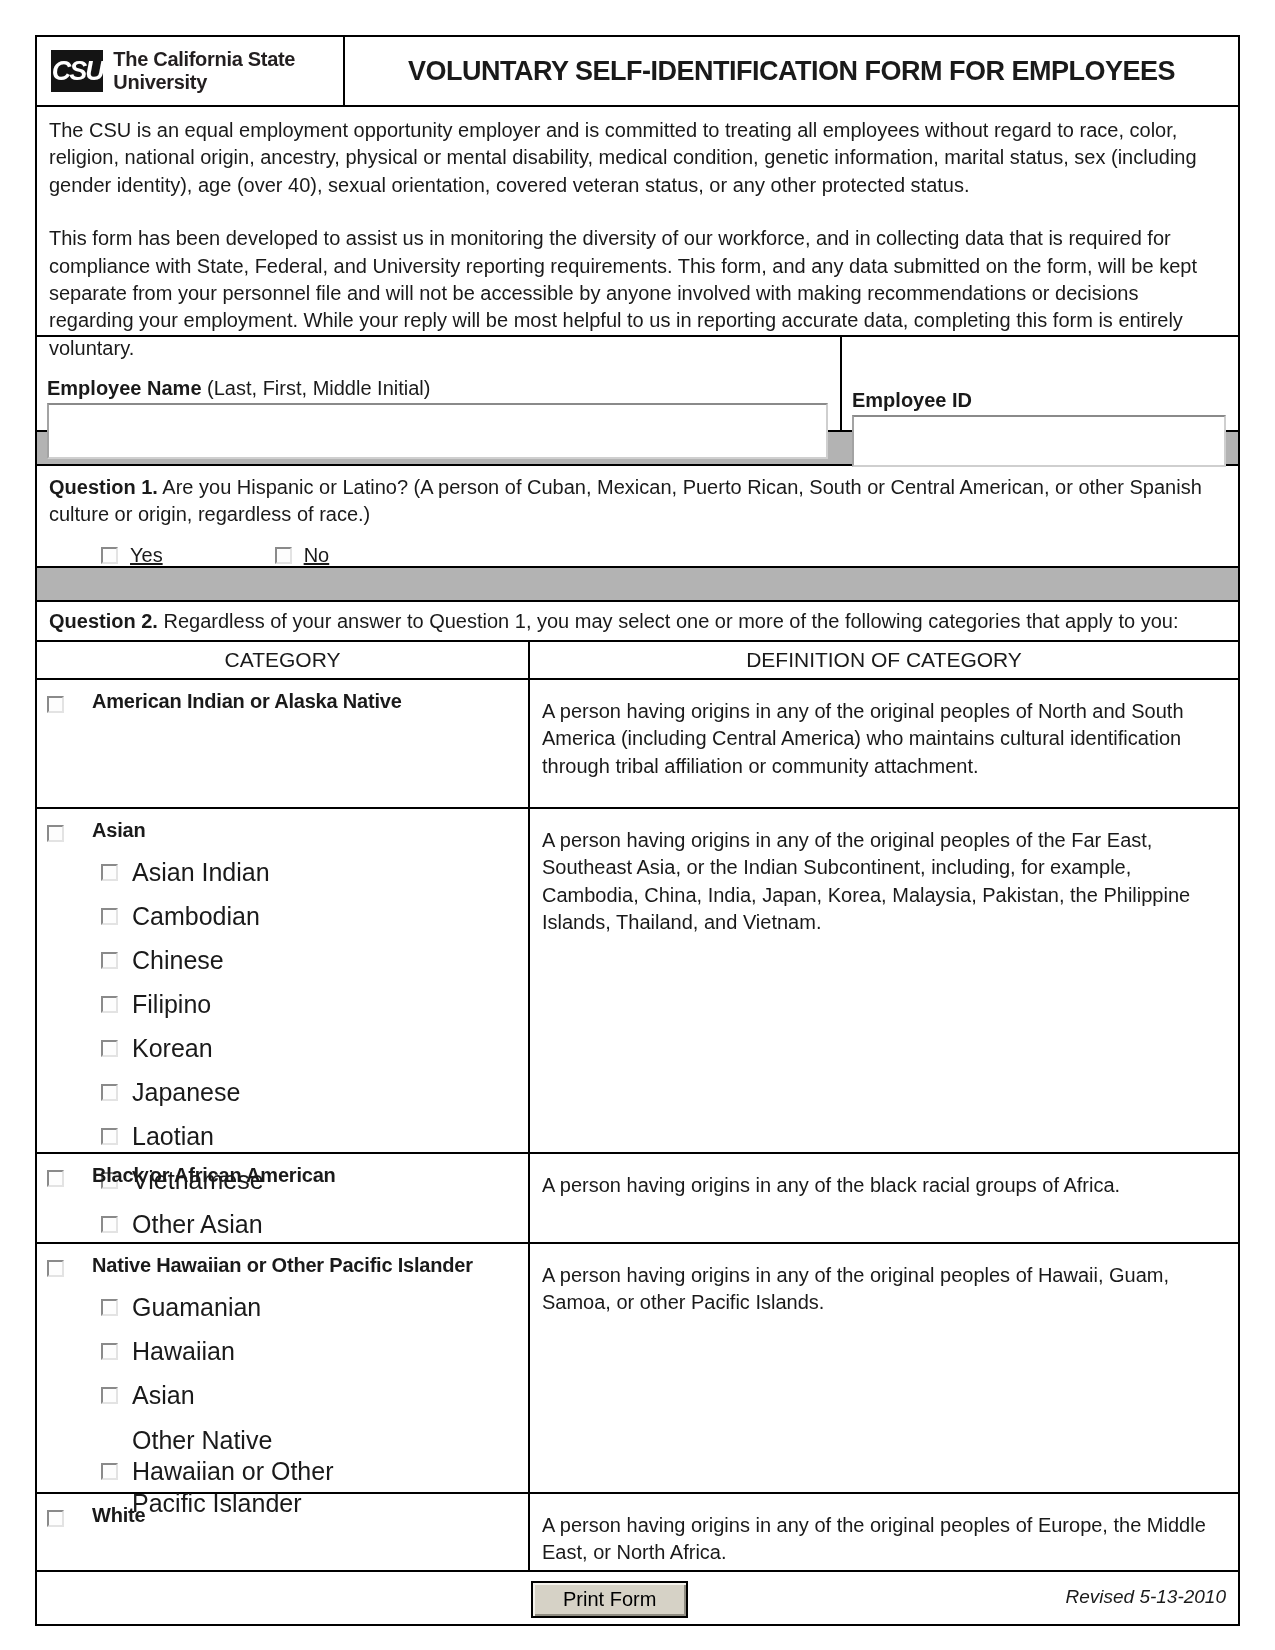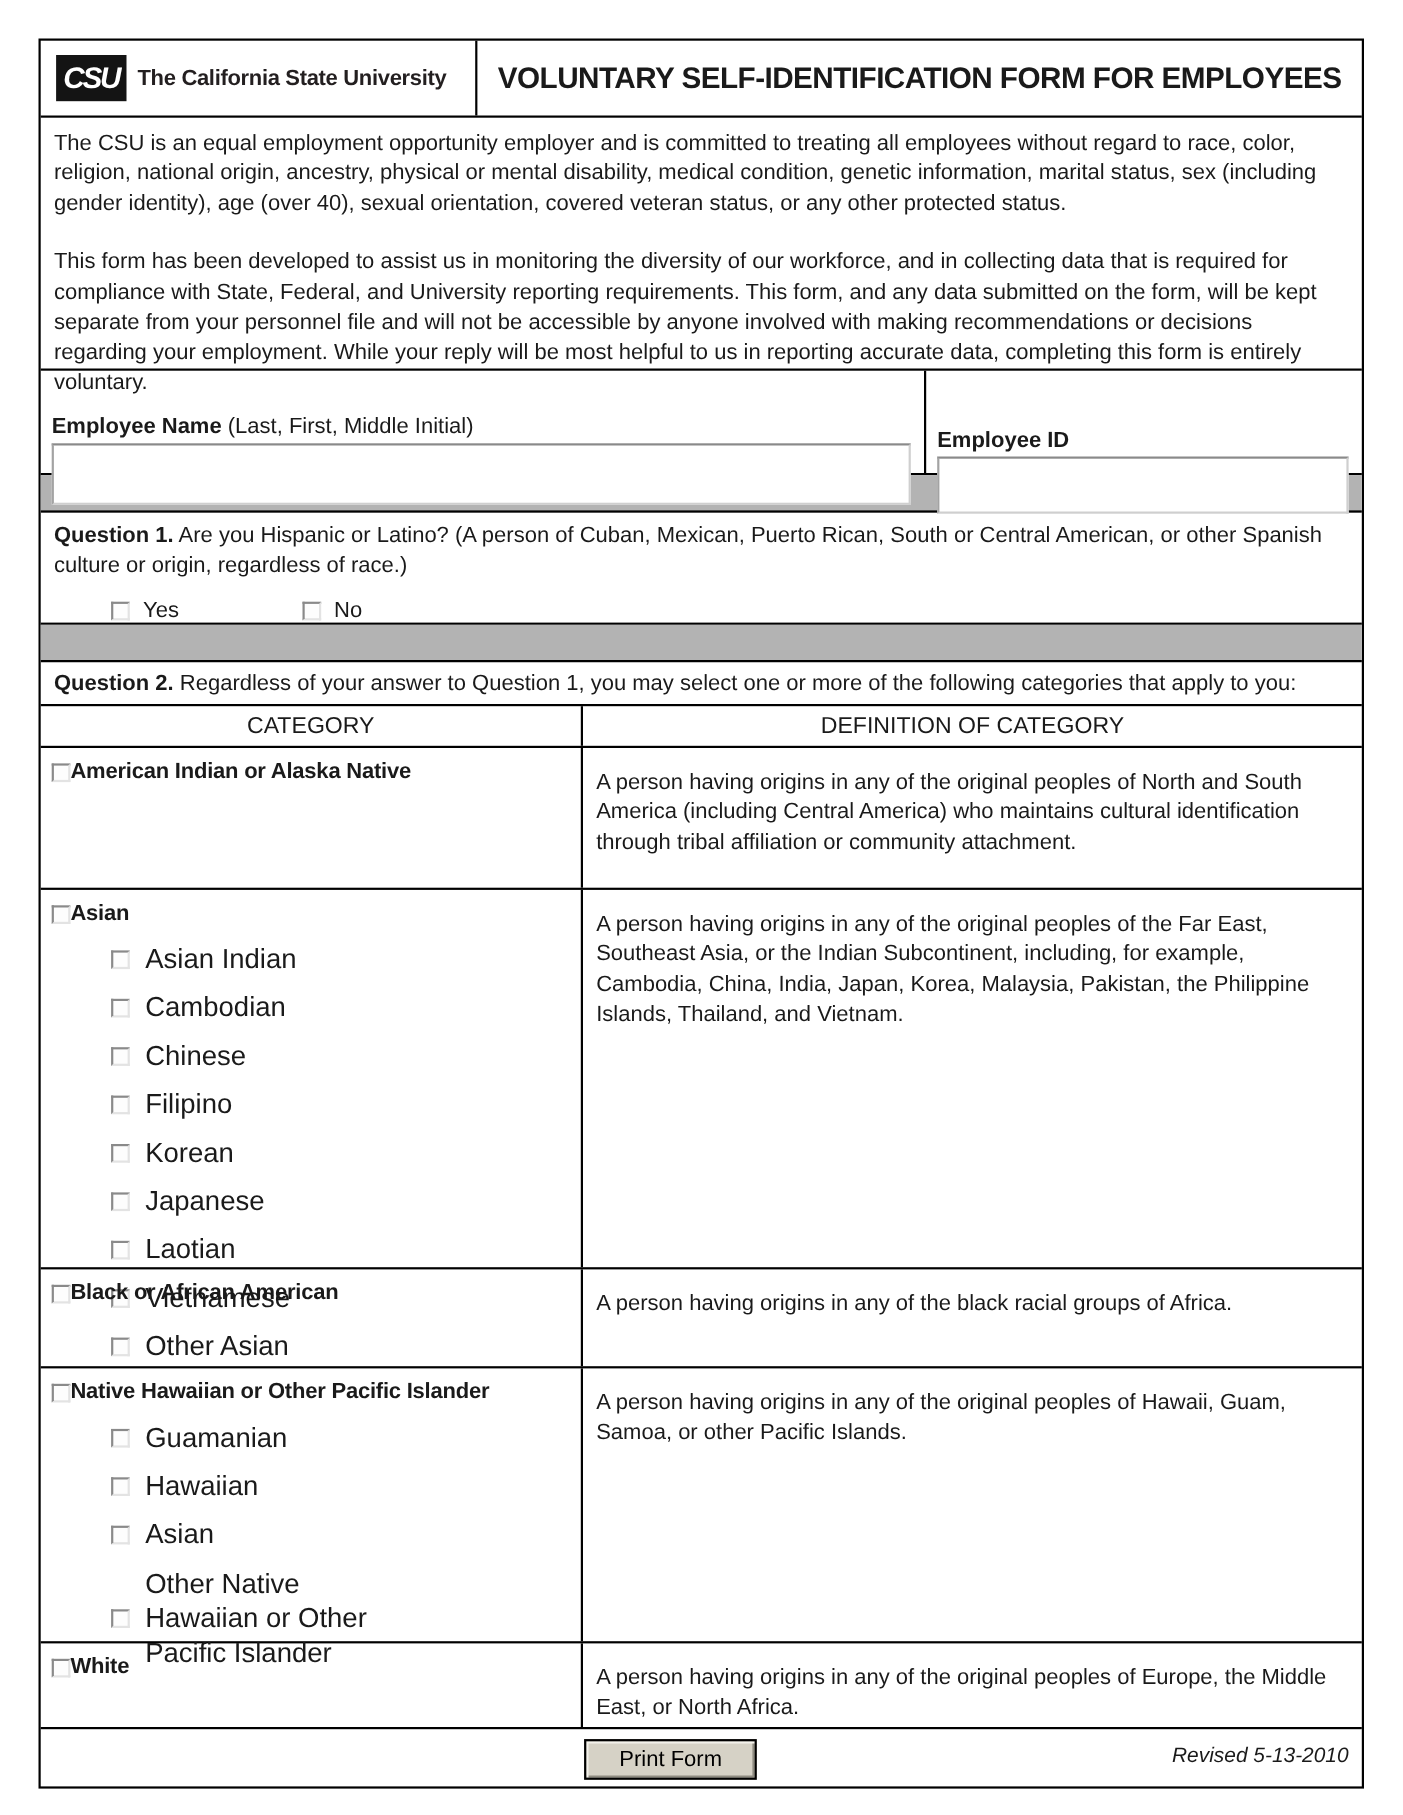--- a/index.html
+++ b/index.html
@@ -8,21 +8,21 @@
     font-family:"Liberation Sans", sans-serif;color:#1a1a1a;
   }
   .form{
     position:absolute;left:35px;top:35px;width:1205px;
     border:2px solid #000;box-sizing:border-box;background:#fff;
   }
   .sec{box-sizing:border-box;}
 
   
   .hdr{display:flex;height:70px;border-bottom:2px solid #000;}
-  .logo-cell{width:397px;border-right:2px solid #000;display:flex;align-items:center;gap:10px;padding-left:14px;box-sizing:border-box;}
+  .logo-cell{width:308px;border-right:2px solid #000;display:flex;align-items:center;gap:10px;padding-left:14px;box-sizing:border-box;}
   .logo-box{background:#141414;color:#fff;width:64px;height:42px;display:flex;align-items:center;justify-content:center;
     font-weight:bold;font-size:27px;letter-spacing:-2px;font-style:italic;}
   .logo-text{font-weight:bold;font-size:20px;color:#231f20;letter-spacing:-0.3px;}
   .title-cell{flex:1;display:flex;align-items:center;justify-content:center;font-weight:bold;font-size:27px;letter-spacing:-0.5px;}
 
   
   .intro{padding:10px 14px 6px 12px;font-size:20px;line-height:1.37;border-bottom:2px solid #000;height:230px;}
   .intro p{margin:0 0 26px 0;}
 
   
@@ -35,39 +35,39 @@
     border:2px solid #cfcfcf;border-top-color:#8a8a8a;border-left-color:#a3a3a3;
     font-size:18px;font-family:"Liberation Sans",sans-serif;padding:2px 6px;outline:none;}
   .inbox.name{height:56px;}
   .inbox.id{height:52px;}
 
   
   .band{height:34px;background:#b3b3b3;border-bottom:2px solid #000;}
 
   
   .q1{padding:8px 14px 0 12px;font-size:20px;line-height:1.35;border-bottom:2px solid #000;height:102px;}
-  .q1 .opts{display:flex;margin:14px 0 0 52px;gap:112px;}
+  .q1 .opts{display:flex;margin:14px 0 0 52px;gap:112px;text-decoration:underline;}
   .opt{display:flex;align-items:center;gap:12px;font-size:20px;}
 
   
   .cb{width:17px;height:17px;flex:none;background:#fdfdfd;
     border:2px solid #e3e3e3;border-top-color:#8a8a8a;border-left-color:#8a8a8a;box-sizing:border-box;}
 
   
   .q2{padding:8px 10px 0 12px;font-size:20px;border-bottom:2px solid #000;height:40px;}
 
   
   .thead{display:flex;height:38px;border-bottom:2px solid #000;font-size:21px;}
   .thead .c1{width:493px;border-right:2px solid #000;display:flex;align-items:center;justify-content:center;box-sizing:border-box;}
   .thead .c2{flex:1;display:flex;align-items:center;justify-content:center;}
   .trow{display:flex;border-bottom:2px solid #000;}
   .trow:last-of-type{border-bottom:2px solid #000;}
   .trow .cat{width:493px;border-right:2px solid #000;padding:10px 8px 8px 8px;box-sizing:border-box;}
   .trow .def{flex:1;padding:18px 14px 8px 12px;font-size:20px;line-height:1.37;box-sizing:border-box;}
-  .cat-line{display:flex;align-items:center;gap:0;}
+  .cat-line{display:flex;align-items:flex-end;gap:28px;}
   .cat-line .cb{margin-top:2px;margin-left:2px;}
   .cat-line .cat-label{font-weight:bold;font-size:20px;letter-spacing:-0.2px;}
   .sublist{margin:16px 0 0 56px;}
   .subitem{display:flex;align-items:center;gap:14px;font-size:25px;margin-bottom:15px;}
   .subitem .wide{width:230px;line-height:1.25;}
   .r-american{height:127px;}
   .r-asian{height:343px;}
   .r-black{height:88px;}
   .r-hawaiian{height:248px;}
   .r-white{height:76px;}

